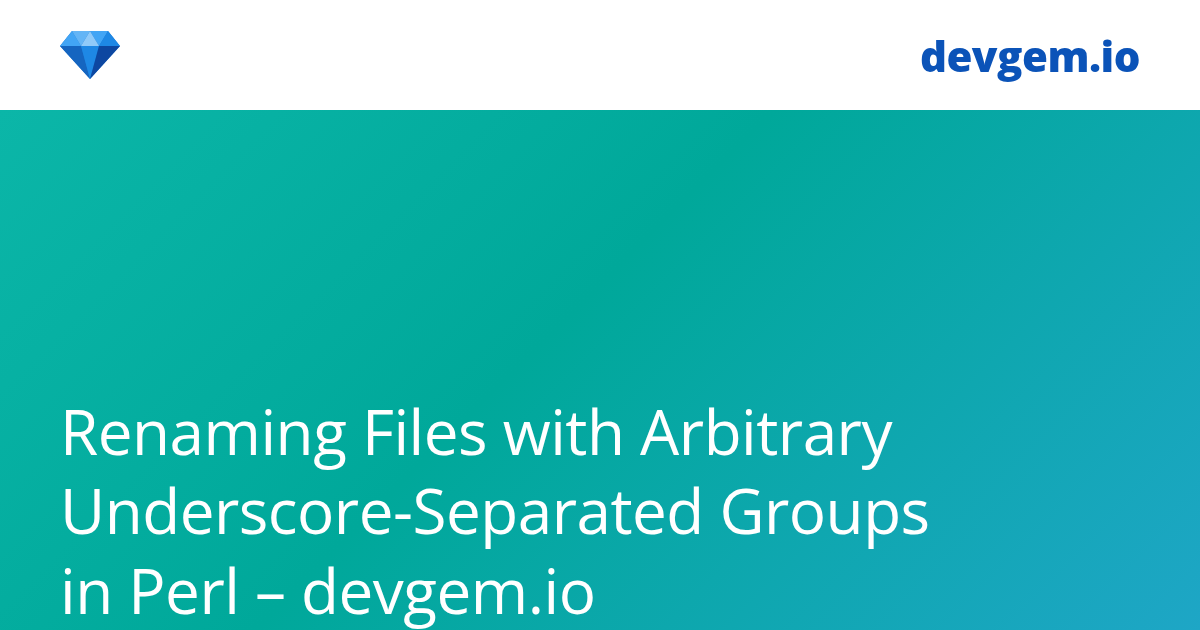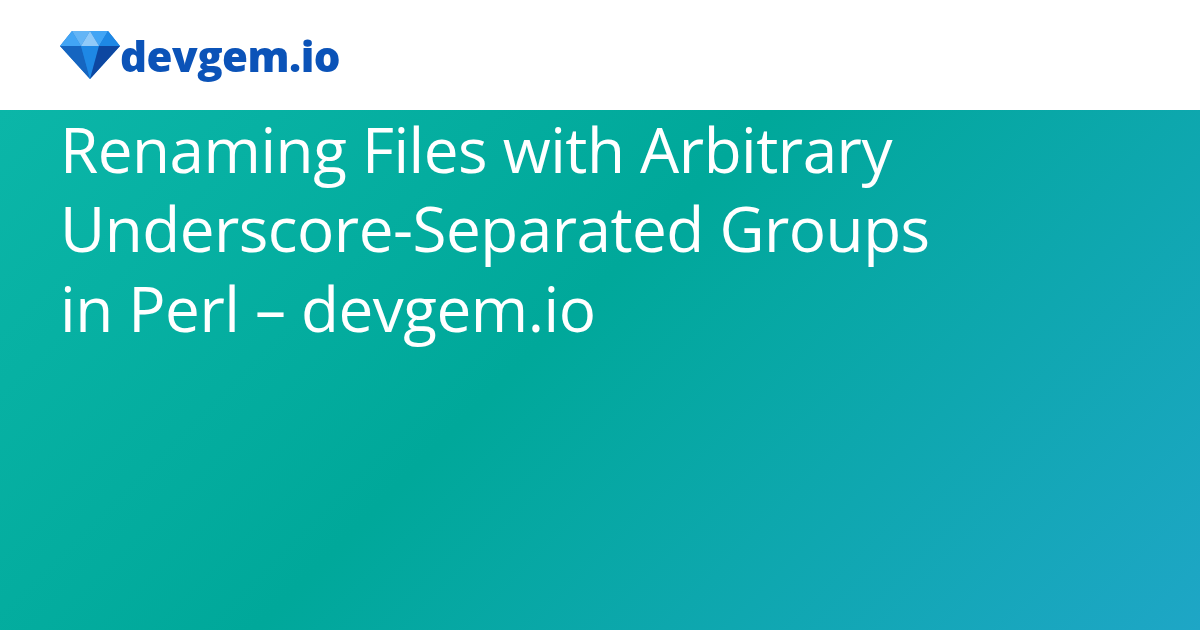--- a/index.html
+++ b/index.html
@@ -8,39 +8,39 @@
     height: 630px;
     font-family: -apple-system, BlinkMacSystemFont, "Segoe UI", "Open Sans", Helvetica, Arial, sans-serif;
     overflow: hidden;
   }
   .header {
     width: 100%;
     height: 110px;
     background: #ffffff;
     display: flex;
     align-items: center;
-    justify-content: flex-start;
+    justify-content: space-between;
     padding: 0 60px 0 60px;
   }
   .logo {
     display: flex;
     align-items: center;
   }
   .brand {
     font-size: 42px;
     font-weight: 800;
     color: #0b53b8;
     letter-spacing: -0.5px;
   }
   .hero {
     width: 100%;
     height: 520px;
     background: linear-gradient(135deg, #0bb6a8 0%, #00a89a 45%, #1ea6c6 100%);
     display: flex;
-    align-items: flex-start;
+    align-items: flex-end;
     padding: 0 60px;
   }
   .title {
     color: #ffffff;
     font-size: 62px;
     font-weight: 400;
     line-height: 1.28;
     max-width: 920px;
     letter-spacing: -0.5px;
   }

